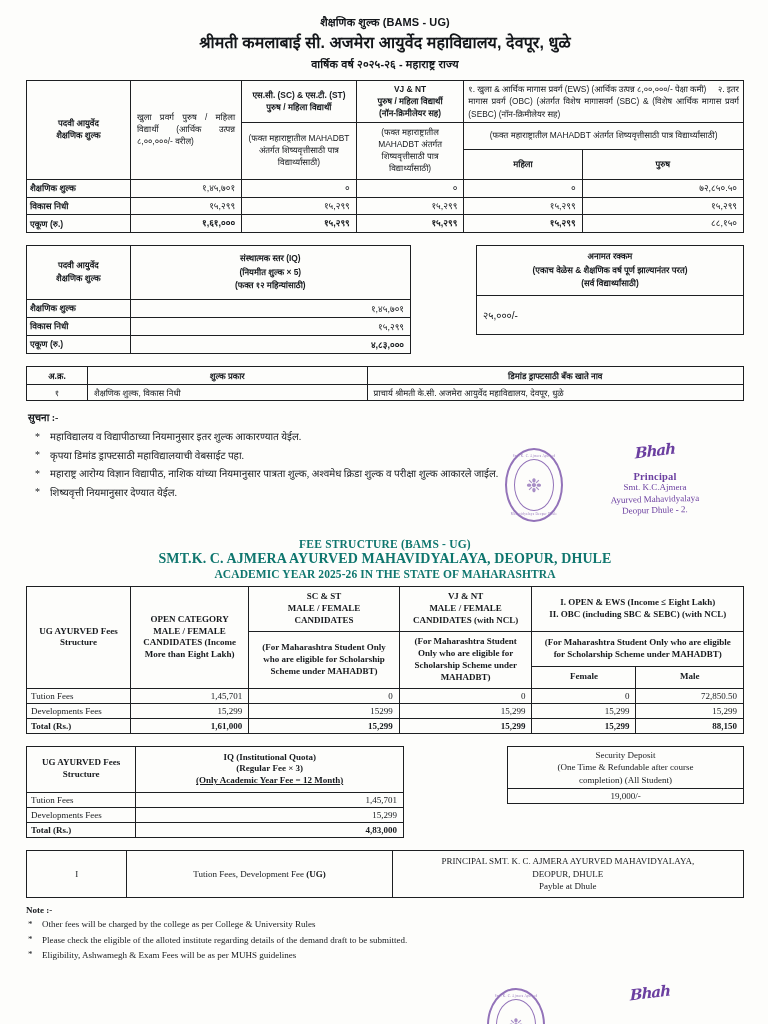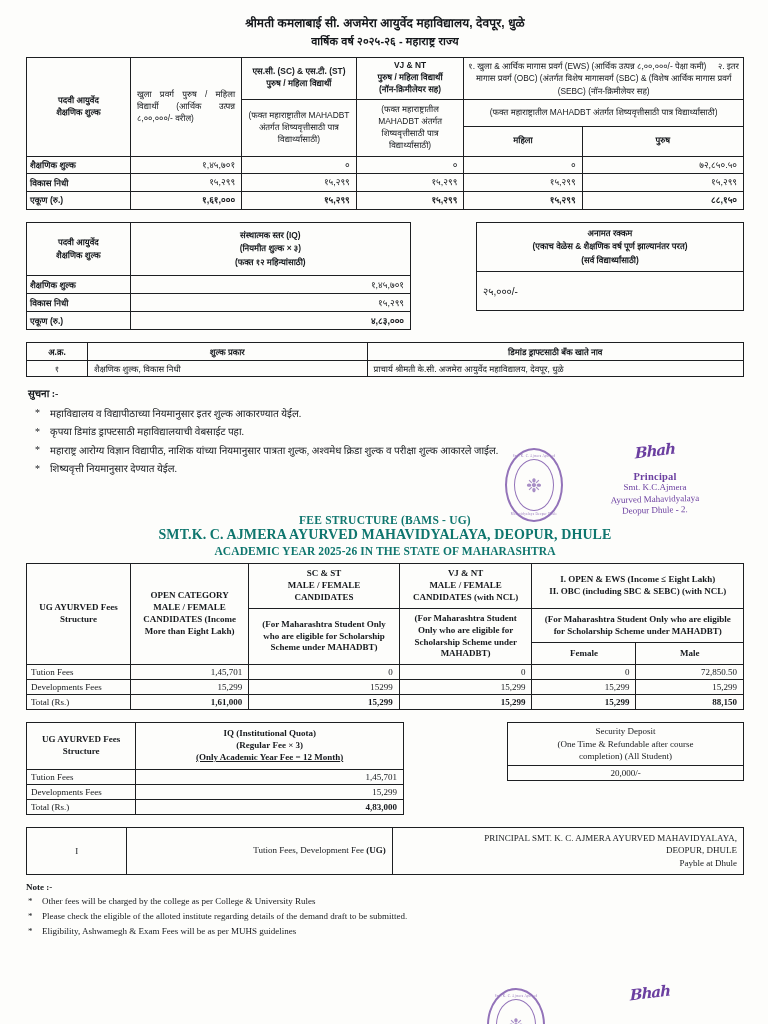--- a/index.html
+++ b/index.html
@@ -28,21 +28,21 @@
 
   
   .doc-title {
     text-align: center;
     font-size: 11px;
     font-weight: bold;
     line-height: 1.55;
     color: #13161a;
     letter-spacing: .1px;
   }
-  .doc-title .l2 { font-size: 12px; }
+  .doc-title .l2 { font-size: 16px; }
   .doc-title .l3 { font-size: 11px; }
 
   .eng-title {
     text-align: center;
     color: #0f766e;
     font-weight: bold;
   }
   .eng-title .e1 { font-size: 11.5px; letter-spacing: .2px; }
   .eng-title .e2 { font-size: 14px; letter-spacing: .1px; line-height: 1.35; }
   .eng-title .e3 { font-size: 11.5px; letter-spacing: .1px; }
@@ -150,52 +150,53 @@
   .eng-wrap { margin-top: 6px; }
   .etbl { font-size: 9px; }
   .etbl td, .etbl th {
     border: 1px solid #1d1f22;
     padding: 2px 4px;
     vertical-align: middle;
     font-weight: normal;
   }
   .etbl .hcell { text-align: center; font-weight: bold; line-height: 1.32; }
   .etbl .rowlabel { font-weight: normal; padding-left: 4px; }
-  .etbl .rowlabel.b { font-weight: normal; }
+  .etbl .rowlabel.b { font-weight: bold; }
   .etbl .num { text-align: right; padding-right: 6px; }
   .etbl .num.b { font-weight: bold; }
   .etbl .sub { text-align: center; font-weight: bold; line-height: 1.32; }
 
   .row-eng2 { margin-top: 12px; display: flex; align-items: flex-start; }
   .row-eng2 .left { width: 378px; }
   .row-eng2 .spacer { flex: 1 1 auto; }
   .row-eng2 .right { width: 237px; }
   .dep-h { text-align: center; font-weight: bold; line-height: 1.4; padding: 4px 8px; }
   .dep-v { text-align: center; font-weight: bold; padding: 14px 8px; }
 
   .tbl-dd { margin-top: 12px; font-size: 9px; }
   .tbl-dd .hcell { text-align: center; font-weight: bold; padding: 4px; }
   .tbl-dd .c { text-align: center; }
-  .tbl-dd .l { text-align: right; padding: 4px 6px; line-height: 1.4; }
+  .tbl-dd .l { text-align: center; padding: 4px 6px; line-height: 1.4; }
 
   .enote { margin-top: 7px; font-size: 9px; color: #16191d; }
   .enote .nt-head { font-weight: bold; }
   .enote ul { list-style: none; margin: 2px 0 0 0; padding: 0; }
   .enote li { padding: 1.5px 0 1.5px 16px; position: relative; line-height: 1.35; }
   .enote li .ast { position: absolute; left: 2px; top: 1px; }
 
   .underline { text-decoration: underline; }
 </style>
 </head>
 <body>
 
 <div class="page">
   <div class="sheet">
 
     <div class="doc-title mr">
+      <div class="l1">शैक्षणिक शुल्क (BAMS - UG)</div>
       <div class="l2">श्रीमती कमलाबाई सी. अजमेरा आयुर्वेद महाविद्यालय, देवपूर, धुळे</div>
       <div class="l3">वार्षिक वर्ष २०२५-२६ - महाराष्ट्र राज्य</div>
     </div>
 
     <table class="bt tbl1 mr">
       <colgroup>
         <col style="width:14.5%">
           <col style="width:15.5%">
           <col style="width:16%">
         <col style="width:15%">
@@ -208,21 +209,21 @@
 शैक्षणिक शुल्क</td>
           <td class="hcell" rowspan="4" style="text-align:justify;font-weight:normal;padding:4px 6px">खुला प्रवर्ग        पुरुष / महिला विद्यार्थी (आर्थिक उत्पन्न ८,००,०००/- वरील)</td>
           <td class="hcell" rowspan="2" style="white-space:pre-line">एस.सी. (SC) &amp; एस.टी. (ST)
 पुरुष / महिला विद्यार्थी</td>
           <td class="hcell" rowspan="2" style="white-space:pre-line">VJ &amp; NT
 पुरुष / महिला विद्यार्थी
 (नॉन-क्रिमीलेयर सह)</td>
           <td class="ewsblk" colspan="2" rowspan="2">
             <span>१. खुला &amp; आर्थिक मागास प्रवर्ग (EWS) (आर्थिक उत्पन्न ८,००,०००/- पेक्षा कमी)</span>
             <span class="r2">२. इतर</span>
-            <div style="text-align:center;clear:both">मागास प्रवर्ग (OBC) (अंतर्गत विशेष मागासवर्ग (SBC) &amp; (विशेष आर्थिक मागास प्रवर्ग (SEBC) (नॉन-क्रिमीलेयर सह)</div>
+            <div style="clear:both">मागास प्रवर्ग (OBC) (अंतर्गत विशेष मागासवर्ग (SBC) &amp; (विशेष आर्थिक मागास प्रवर्ग (SEBC) (नॉन-क्रिमीलेयर सह)</div>
           </td>
         </tr>
         <tr></tr>
         <tr>
           <td class="hcell" rowspan="2" style="font-weight:normal;padding:4px 6px">(फक्त महाराष्ट्रातील MAHADBT अंतर्गत शिष्यवृत्तीसाठी पात्र विद्यार्थ्यांसाठी)</td>
           <td class="hcell" rowspan="2" style="font-weight:normal;padding:4px 6px">(फक्त महाराष्ट्रातील MAHADBT अंतर्गत शिष्यवृत्तीसाठी पात्र विद्यार्थ्यांसाठी)</td>
           <td class="hcell" colspan="2" style="font-weight:normal;padding:4px 8px">(फक्त महाराष्ट्रातील MAHADBT अंतर्गत शिष्यवृत्तीसाठी पात्र विद्यार्थ्यांसाठी)</td>
         </tr>
         <tr>
           <td class="hcell" style="padding:5px 4px">महिला</td>
@@ -244,39 +245,39 @@
           <td class="num">१५,२९९</td>
           <td class="num">१५,२९९</td>
           <td class="num">१५,२९९</td>
         </tr>
         <tr>
           <td class="rowlabel">एकूण (रु.)</td>
           <td class="num" style="font-weight:bold">१,६१,०००</td>
           <td class="num" style="font-weight:bold">१५,२९९</td>
           <td class="num" style="font-weight:bold">१५,२९९</td>
           <td class="num" style="font-weight:bold">१५,२९९</td>
-          <td class="num" style="font-weight:bold">८८,१५०</td>
+          <td class="num" style="font-weight:normal">८८,१५०</td>
         </tr>
       </tbody>
     </table>
 
     <div class="row2">
       <div class="left">
         <table class="bt tbl2 mr">
           <colgroup>
               <col style="width:27%">
               <col style="width:73%">
             </colgroup>
           <tbody>
             <tr>
               <td class="hcell" style="white-space:pre-line;padding:10px 4px">पदवी आयुर्वेद
 शैक्षणिक शुल्क</td>
               <td class="hcell" style="padding:6px 4px">
                 <div>संस्थात्मक स्तर (IQ)</div>
-                <div>(नियमीत शुल्क × ३)</div>
+                <div>(नियमीत शुल्क × 5)</div>
                 <div>(फक्त १२ महिन्यांसाठी)</div>
               </td>
             </tr>
             <tr>
               <td class="rowlabel">शैक्षणिक शुल्क</td>
               <td class="num">१,४५,७०१</td>
             </tr>
             <tr>
               <td class="rowlabel">विकास निधी</td>
               <td class="num">१५,२९९</td>
@@ -443,21 +444,21 @@
         <table class="etbl">
           <tbody>
             <tr>
               <td class="dep-h">
                 <div>Security Deposit</div>
                 <div>(One Time &amp; Refundable after course</div>
                 <div>completion)  (All Student)</div>
               </td>
             </tr>
             <tr>
-              <td class="dep-v">20,000/-</td>
+              <td class="dep-v">19,000/-</td>
             </tr>
           </tbody>
         </table>
       </div>
     </div>
 
     <table class="etbl tbl-dd">
       <colgroup>
           <col style="width:14%">
           <col style="width:37%">

